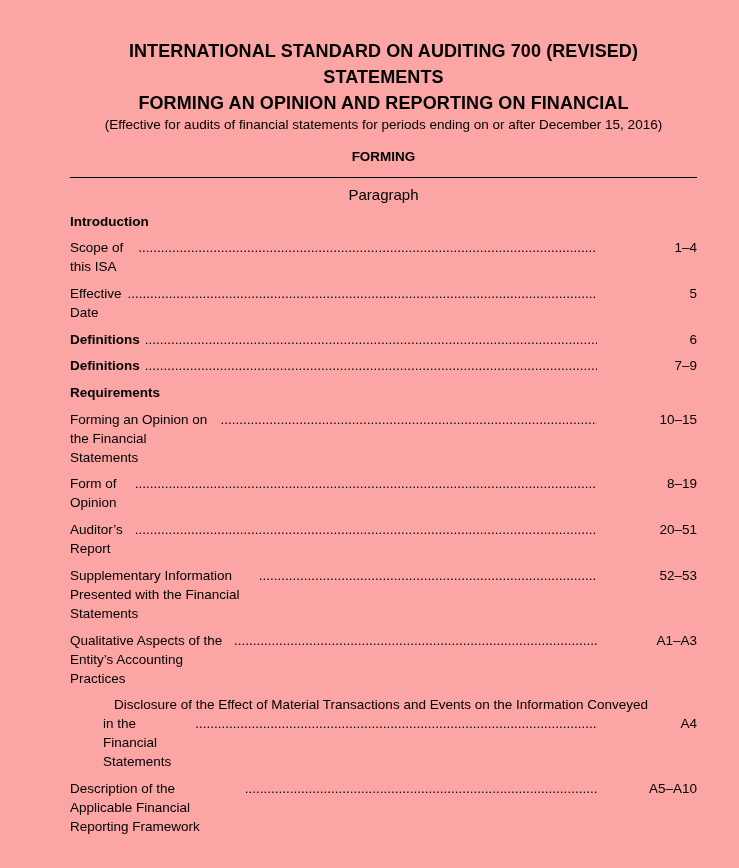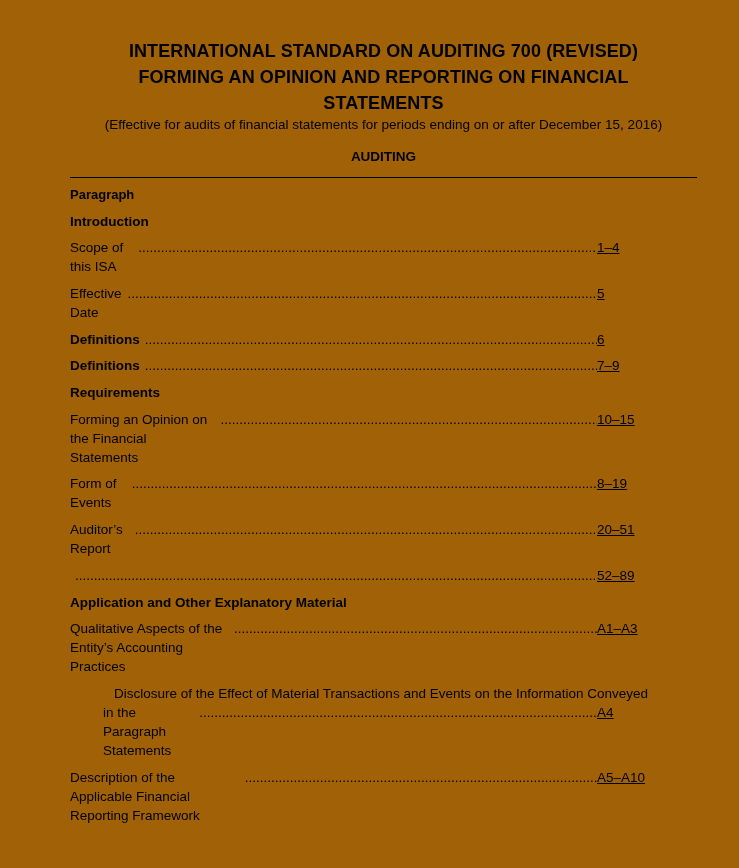--- a/index.html
+++ b/index.html
@@ -1,21 +1,21 @@
 <!DOCTYPE html>
 <html><head>
 <meta charset="utf-8">
 <style>
   html, body { margin: 0; padding: 0; background: #ffffff; }
   .page {
     position: relative;
     width: 739px; height: 868px;
     box-sizing: border-box;
     padding: 38px 42px 0 70px;
-    background: #a16207;
+    background: #fca5a5;
     color: #000000;
     font-family: "Liberation Sans", sans-serif;
     overflow: hidden;
   }
   .title-line {
     font-size: 18px; font-weight: bold;
     text-align: center; line-height: 26px;
     letter-spacing: 0.1px;
   }
   .subtitle {
@@ -24,58 +24,58 @@
   }
   .contents-heading {
     font-size: 13.5px; font-weight: bold;
     text-align: center; margin-top: 16px; line-height: 15px;
   }
   .rule {
     border: none; border-top: 1.4px solid #000;
     margin: 13px 0 0 0; height: 0;
   }
   .para-header {
-    text-align: left; font-size: 13px;
-    line-height: 19px; padding: 7px 0 3.8px 0; font-weight: bold;
+    text-align: center; font-size: 15px;
+    line-height: 19px; padding: 7px 0 3.8px 0;
   }
   .toc { font-size: 13.5px; }
   .toc-row {
     display: flex; align-items: baseline;
     line-height: 19px; padding: 3.85px 0;
   }
   .toc-row.tight { padding-bottom: 0; margin-left: 44px; }
   .toc-row.cont  { padding-top: 0; }
   .toc-label.bold { font-weight: bold; }
   .toc-label.indent { padding-left: 33px; }
   .toc-dots {
     flex: 1 1 auto; overflow: hidden;
     white-space: nowrap; margin-left: 5px;
     min-width: 0;
   }
   .toc-dots::after {
     content: "........................................................................................................................................................................................................";
   }
   .toc-para {
-    flex: 0 0 100px; text-align: left; white-space: nowrap; text-decoration: underline;
+    flex: 0 0 100px; text-align: right; white-space: nowrap;
   }
 </style>
 </head>
 <body>
 
 <div class="page">
 
   <div>
     <div class="title-line">INTERNATIONAL STANDARD ON AUDITING 700 (REVISED)</div>
+    <div class="title-line">STATEMENTS</div>
     <div class="title-line">FORMING AN OPINION AND REPORTING ON FINANCIAL</div>
-    <div class="title-line">STATEMENTS</div>
   </div>
 
   <div class="subtitle">(Effective for audits of financial statements for periods ending on or after December 15, 2016)</div>
 
-  <div class="contents-heading">AUDITING</div>
+  <div class="contents-heading">FORMING</div>
 
   <hr class="rule">
 
   <div class="para-header">Paragraph</div>
 
   <div class="toc">
       <div class="toc-row">
         <span class="toc-label bold">Introduction</span>
       </div>
       <div class="toc-row">
@@ -100,46 +100,44 @@
       </div>
       <div class="toc-row">
         <span class="toc-label bold">Requirements</span>
       </div>
       <div class="toc-row">
         <span class="toc-label">Forming an Opinion on the Financial Statements</span>
         <span class="toc-dots"></span>
         <span class="toc-para">10–15</span>
       </div>
       <div class="toc-row">
-        <span class="toc-label">Form of Events</span>
+        <span class="toc-label">Form of Opinion</span>
         <span class="toc-dots"></span>
         <span class="toc-para">8–19</span>
       </div>
       <div class="toc-row">
         <span class="toc-label">Auditor’s Report</span>
         <span class="toc-dots"></span>
         <span class="toc-para">20–51</span>
       </div>
       <div class="toc-row">
+        <span class="toc-label">Supplementary Information Presented with the Financial Statements</span>
         <span class="toc-dots"></span>
-        <span class="toc-para">52–89</span>
-      </div>
-      <div class="toc-row">
-        <span class="toc-label bold">Application and Other Explanatory Material</span>
+        <span class="toc-para">52–53</span>
       </div>
       <div class="toc-row">
         <span class="toc-label">Qualitative Aspects of the Entity’s Accounting Practices</span>
         <span class="toc-dots"></span>
         <span class="toc-para">A1–A3</span>
       </div>
       <div class="toc-row tight">
         <span class="toc-label">Disclosure of the Effect of Material Transactions and Events on the Information Conveyed</span>
       </div>
       <div class="toc-row cont">
-        <span class="toc-label indent">in the Paragraph Statements</span>
+        <span class="toc-label indent">in the Financial Statements</span>
         <span class="toc-dots"></span>
         <span class="toc-para">A4</span>
       </div>
       <div class="toc-row">
         <span class="toc-label">Description of the Applicable Financial Reporting Framework</span>
         <span class="toc-dots"></span>
         <span class="toc-para">A5–A10</span>
       </div>
     </div>
 

